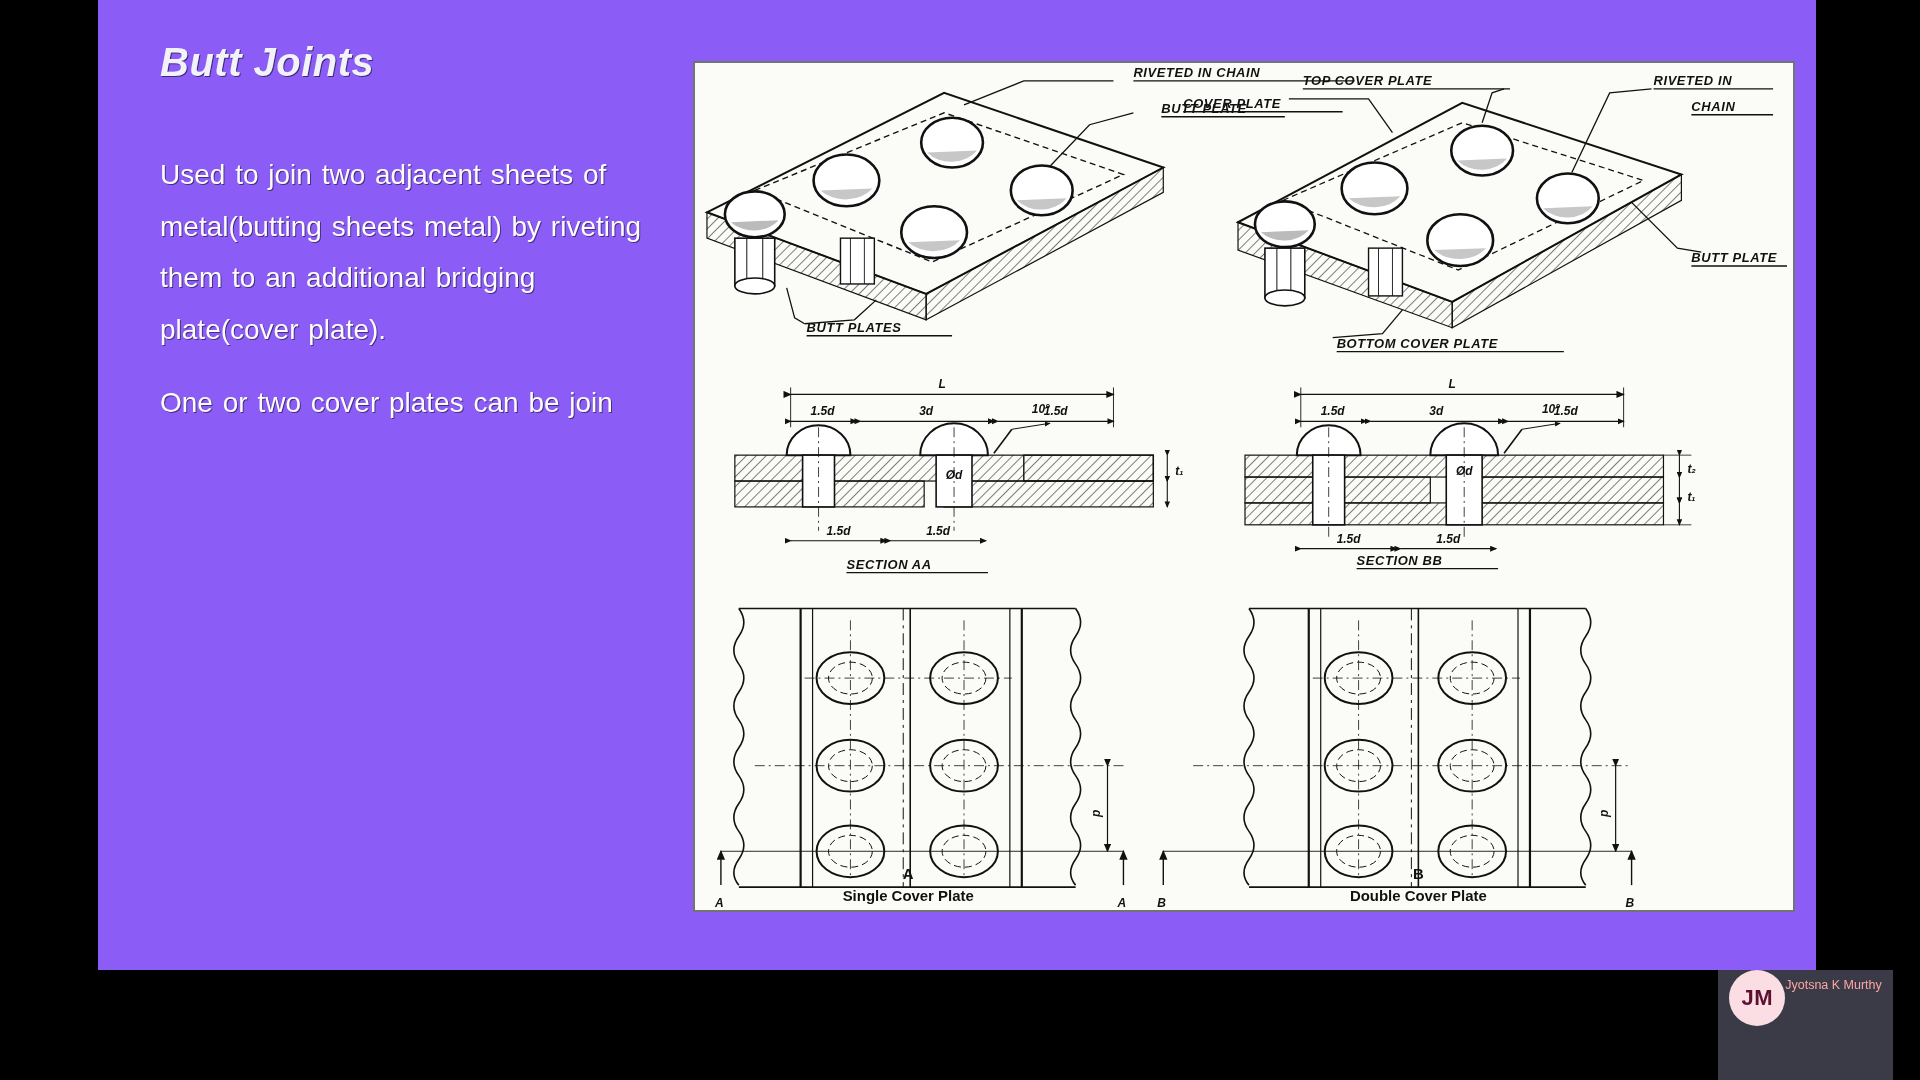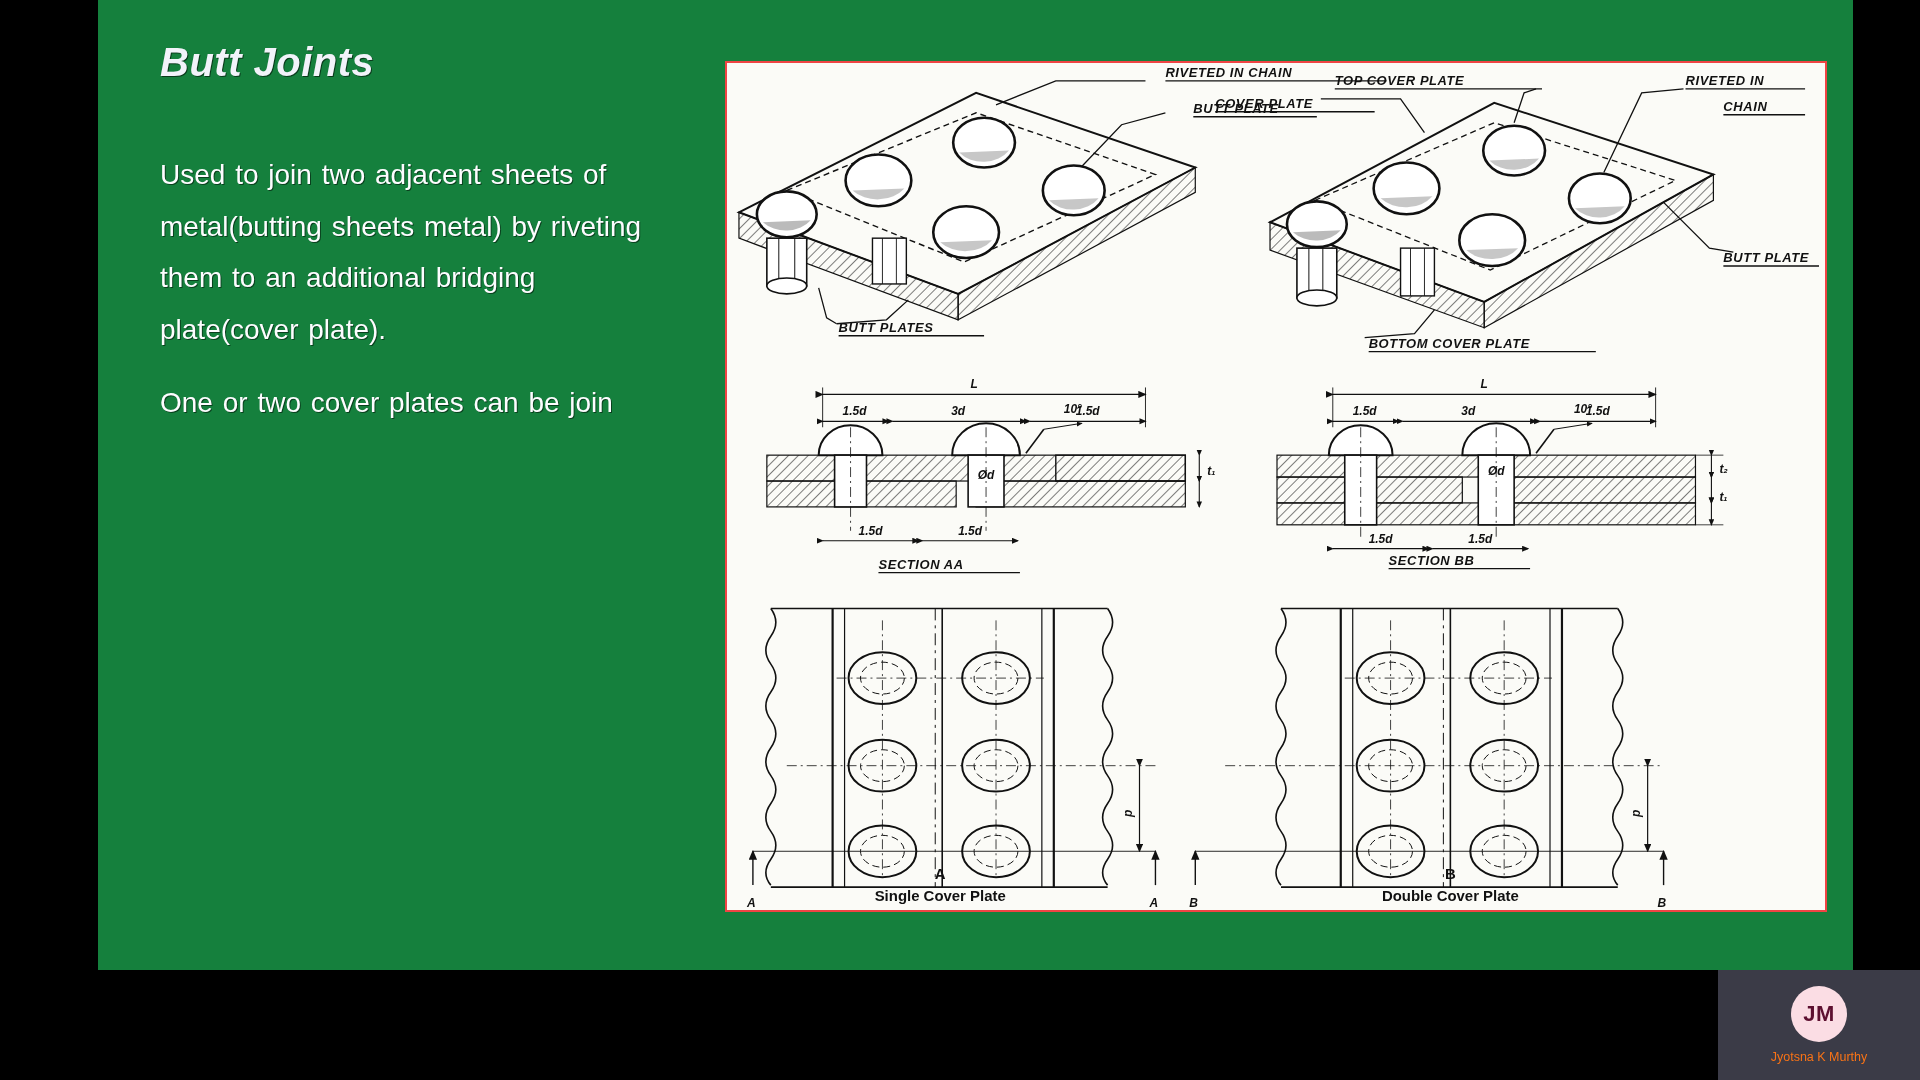--- a/index.html
+++ b/index.html
@@ -18,22 +18,21 @@
     background: #000000;
   }
 
   
   #slide {
     position: absolute;
     left: 98px;
     top: 0px;
     width: 1718px;
     height: 970px;
-    background: #15803d;
-    padding-left: 37px;
+    background: #8b5cf6;
   }
 
   
   #text-col {
     position: absolute;
     left: 62px;
     top: 40px;
     width: 500px;
     height: 880px;
   }
@@ -52,61 +51,61 @@
     color: #fdfdff;
     margin: 0 0 10px 0;
     text-shadow: 1px 1px 0 rgba(0,0,0,.5);
     word-spacing: 2px;
   }
   .body-para.second { margin-top: 22px; }
 
   
   #figure-panel {
     position: absolute;
-    left: 627px;
+    left: 595px;
     top: 61px;
     width: 1102px;
     height: 851px;
     background: #fbfbf7;
-    border: 2px solid #ef4444;
+    border: 2px solid #737373;
     box-sizing: border-box;
     overflow: hidden;
   }
   #figure-svg { display: block; width: 100%; height: 100%; }
 
   
   #participant-tile {
     position: absolute;
     left: 1718px;
     top: 970px;
-    width: 202px;
+    width: 175px;
     height: 110px;
     background: #3b3b47;
     display: flex;
-    flex-direction: column;
-    align-items: center;
+    flex-direction: row;
+    align-items: flex-start;
     justify-content: center;
   }
   #avatar {
     width: 56px;
     height: 56px;
     border-radius: 50%;
     background: #fbdde4;
     color: #5d1030;
     font-size: 22px;
     font-weight: 700;
     display: flex;
     align-items: center;
     justify-content: center;
     letter-spacing: .5px;
   }
   #participant-name {
     margin-top: 8px;
     font-size: 12.5px;
-    color: #f97316;
+    color: #fca5a5;
     white-space: nowrap;
   }
 
   
   .dlabel {
     font-family: "Liberation Sans", sans-serif;
     font-style: italic;
     font-weight: bold;
     font-size: 13px;
     fill: #111;

